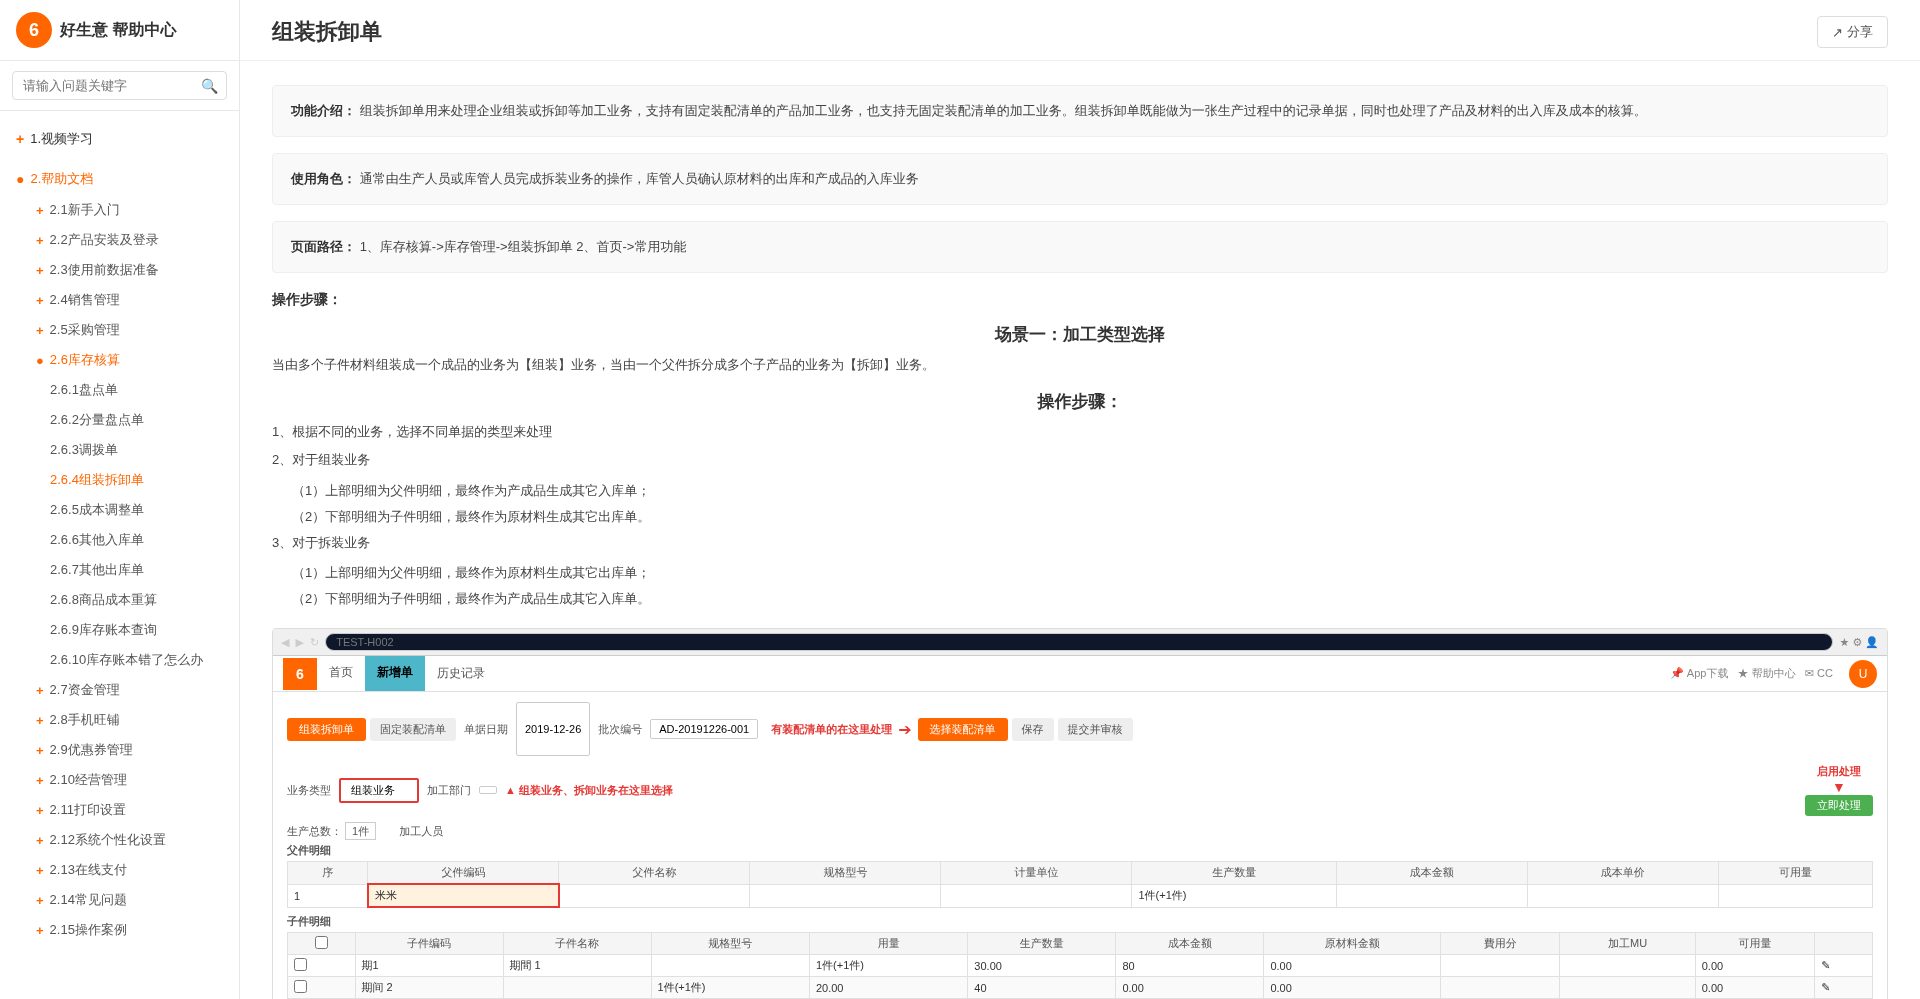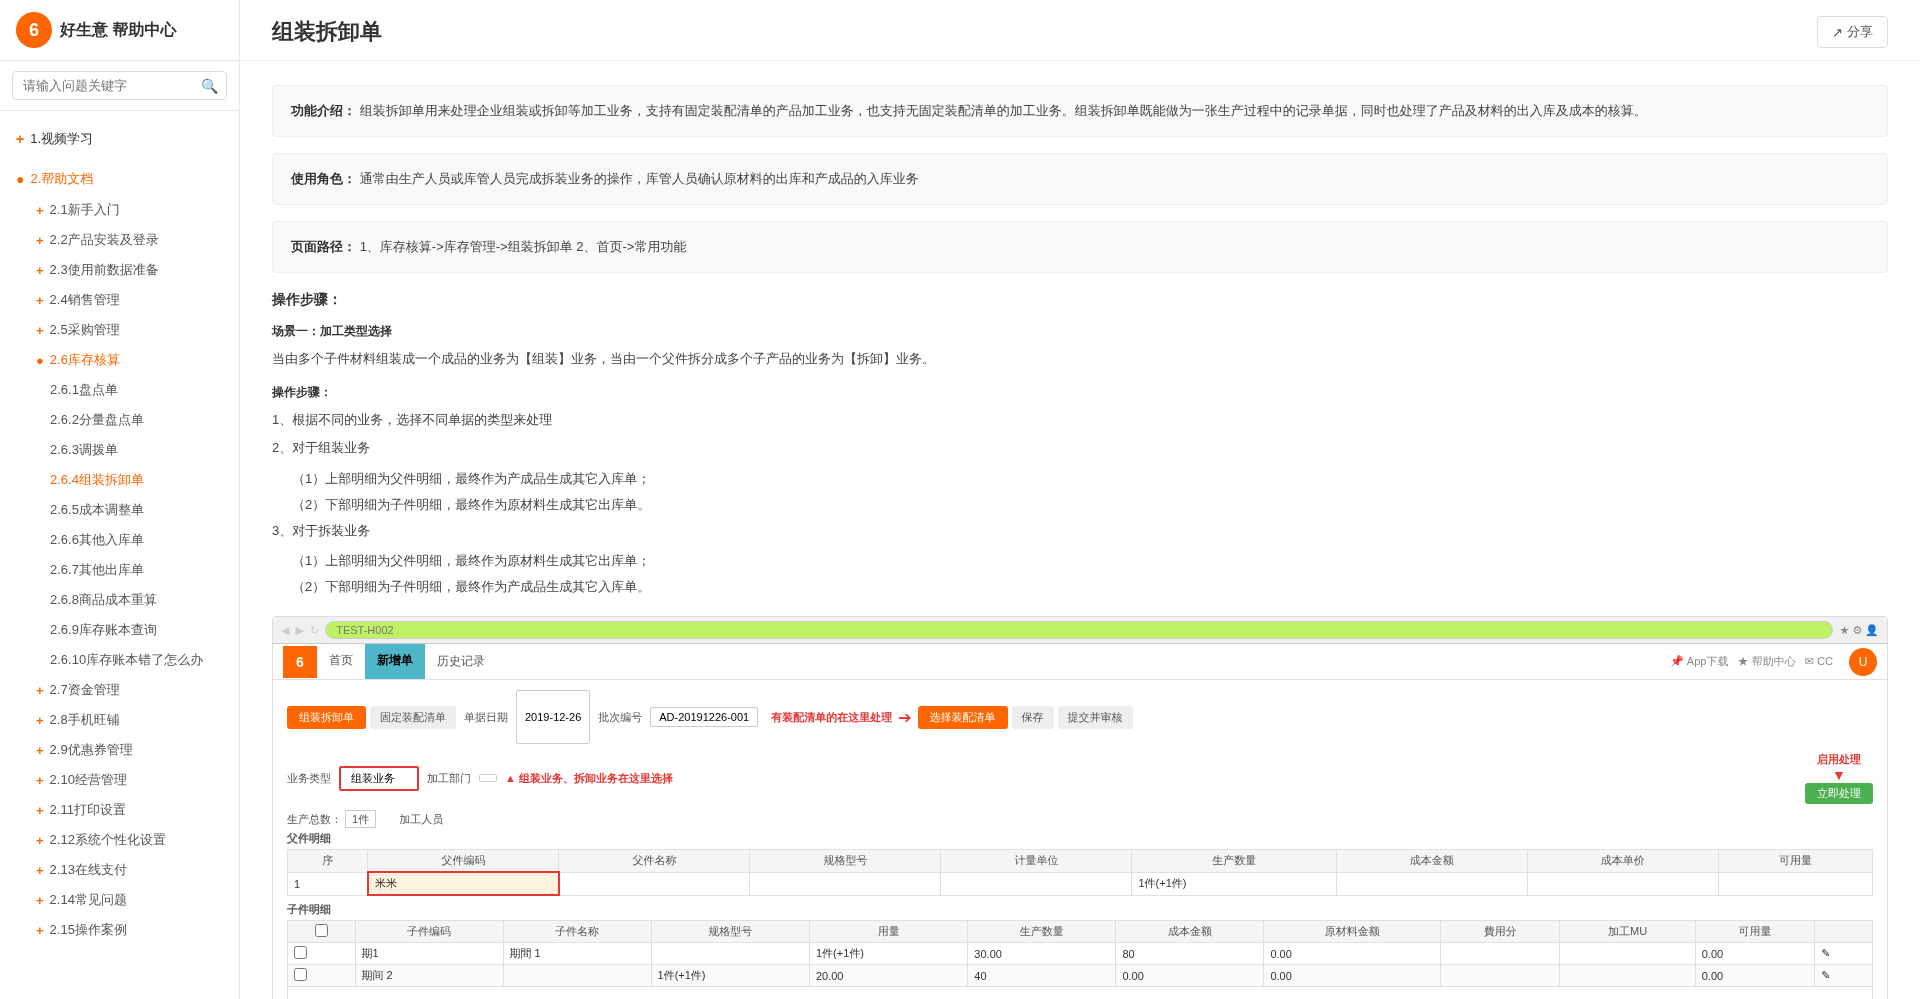--- a/index.html
+++ b/index.html
@@ -162,24 +162,25 @@
       font-weight: bold;
       color: #333;
     }
     .section-heading {
       font-size: 14px;
       font-weight: bold;
       color: #333;
       margin: 18px 0 10px 0;
     }
     .section-subheading {
-      font-size: 12px;
+      font-size: 17px;
       font-weight: bold;
       color: #333;
       margin: 14px 0 8px 0;
+      text-align: center;
     }
     .step-list {
       margin: 0 0 8px 0;
       padding-left: 0;
       list-style: none;
     }
     .step-list li {
       font-size: 13px;
       color: #444;
       margin-bottom: 6px;
@@ -384,21 +385,21 @@
       <li>（2）下部明细为子件明细，最终作为产成品生成其它入库单。</li>
     </ul>
 
     <div class="screenshot-container">
       <div class="screenshot-img-sim">
 
         <div style="background:#f0f0f0;border-bottom:1px solid #ccc;display:flex;align-items:center;padding:4px 8px;gap:6px;font-size:11px;color:#555;">
           <span style="color:#ccc;">◀</span>
           <span style="color:#ccc;">▶</span>
           <span style="color:#ccc;">↻</span>
-          <div style="flex:1;background:#bef264;border:1px solid #ccc;border-radius:10px;padding:2px 10px;color:#777;font-size:11px;">TEST-H002</div>
+          <div style="flex:1;background:#0f172a;border:1px solid #ccc;border-radius:10px;padding:2px 10px;color:#777;font-size:11px;">TEST-H002</div>
           <span style="display:flex;gap:6px;color:#888;">★ ⚙ 👤</span>
         </div>
 
         <div style="background:#fff;border-bottom:1px solid #e0e0e0;display:flex;align-items:center;padding:0 10px;gap:0;font-size:12px;">
           <div style="background:#f60;color:#fff;padding:8px 0;width:34px;text-align:center;font-size:14px;font-weight:bold;">6</div>
           <div style="padding:8px 12px;color:#555;border-bottom:2px solid transparent;cursor:pointer;">首页</div>
           <div style="padding:8px 12px;color:#000000;background:#4db6c8;border-bottom:2px solid #4db6c8;cursor:pointer;font-weight:bold;">新增单</div>
           <div style="padding:8px 12px;color:#555;cursor:pointer;">历史记录</div>
           <div style="flex:1;"></div>
           <span style="font-size:11px;color:#888;padding:0 8px;">📌 App下载 &nbsp; ★ 帮助中心 &nbsp; ✉ CC</span>

